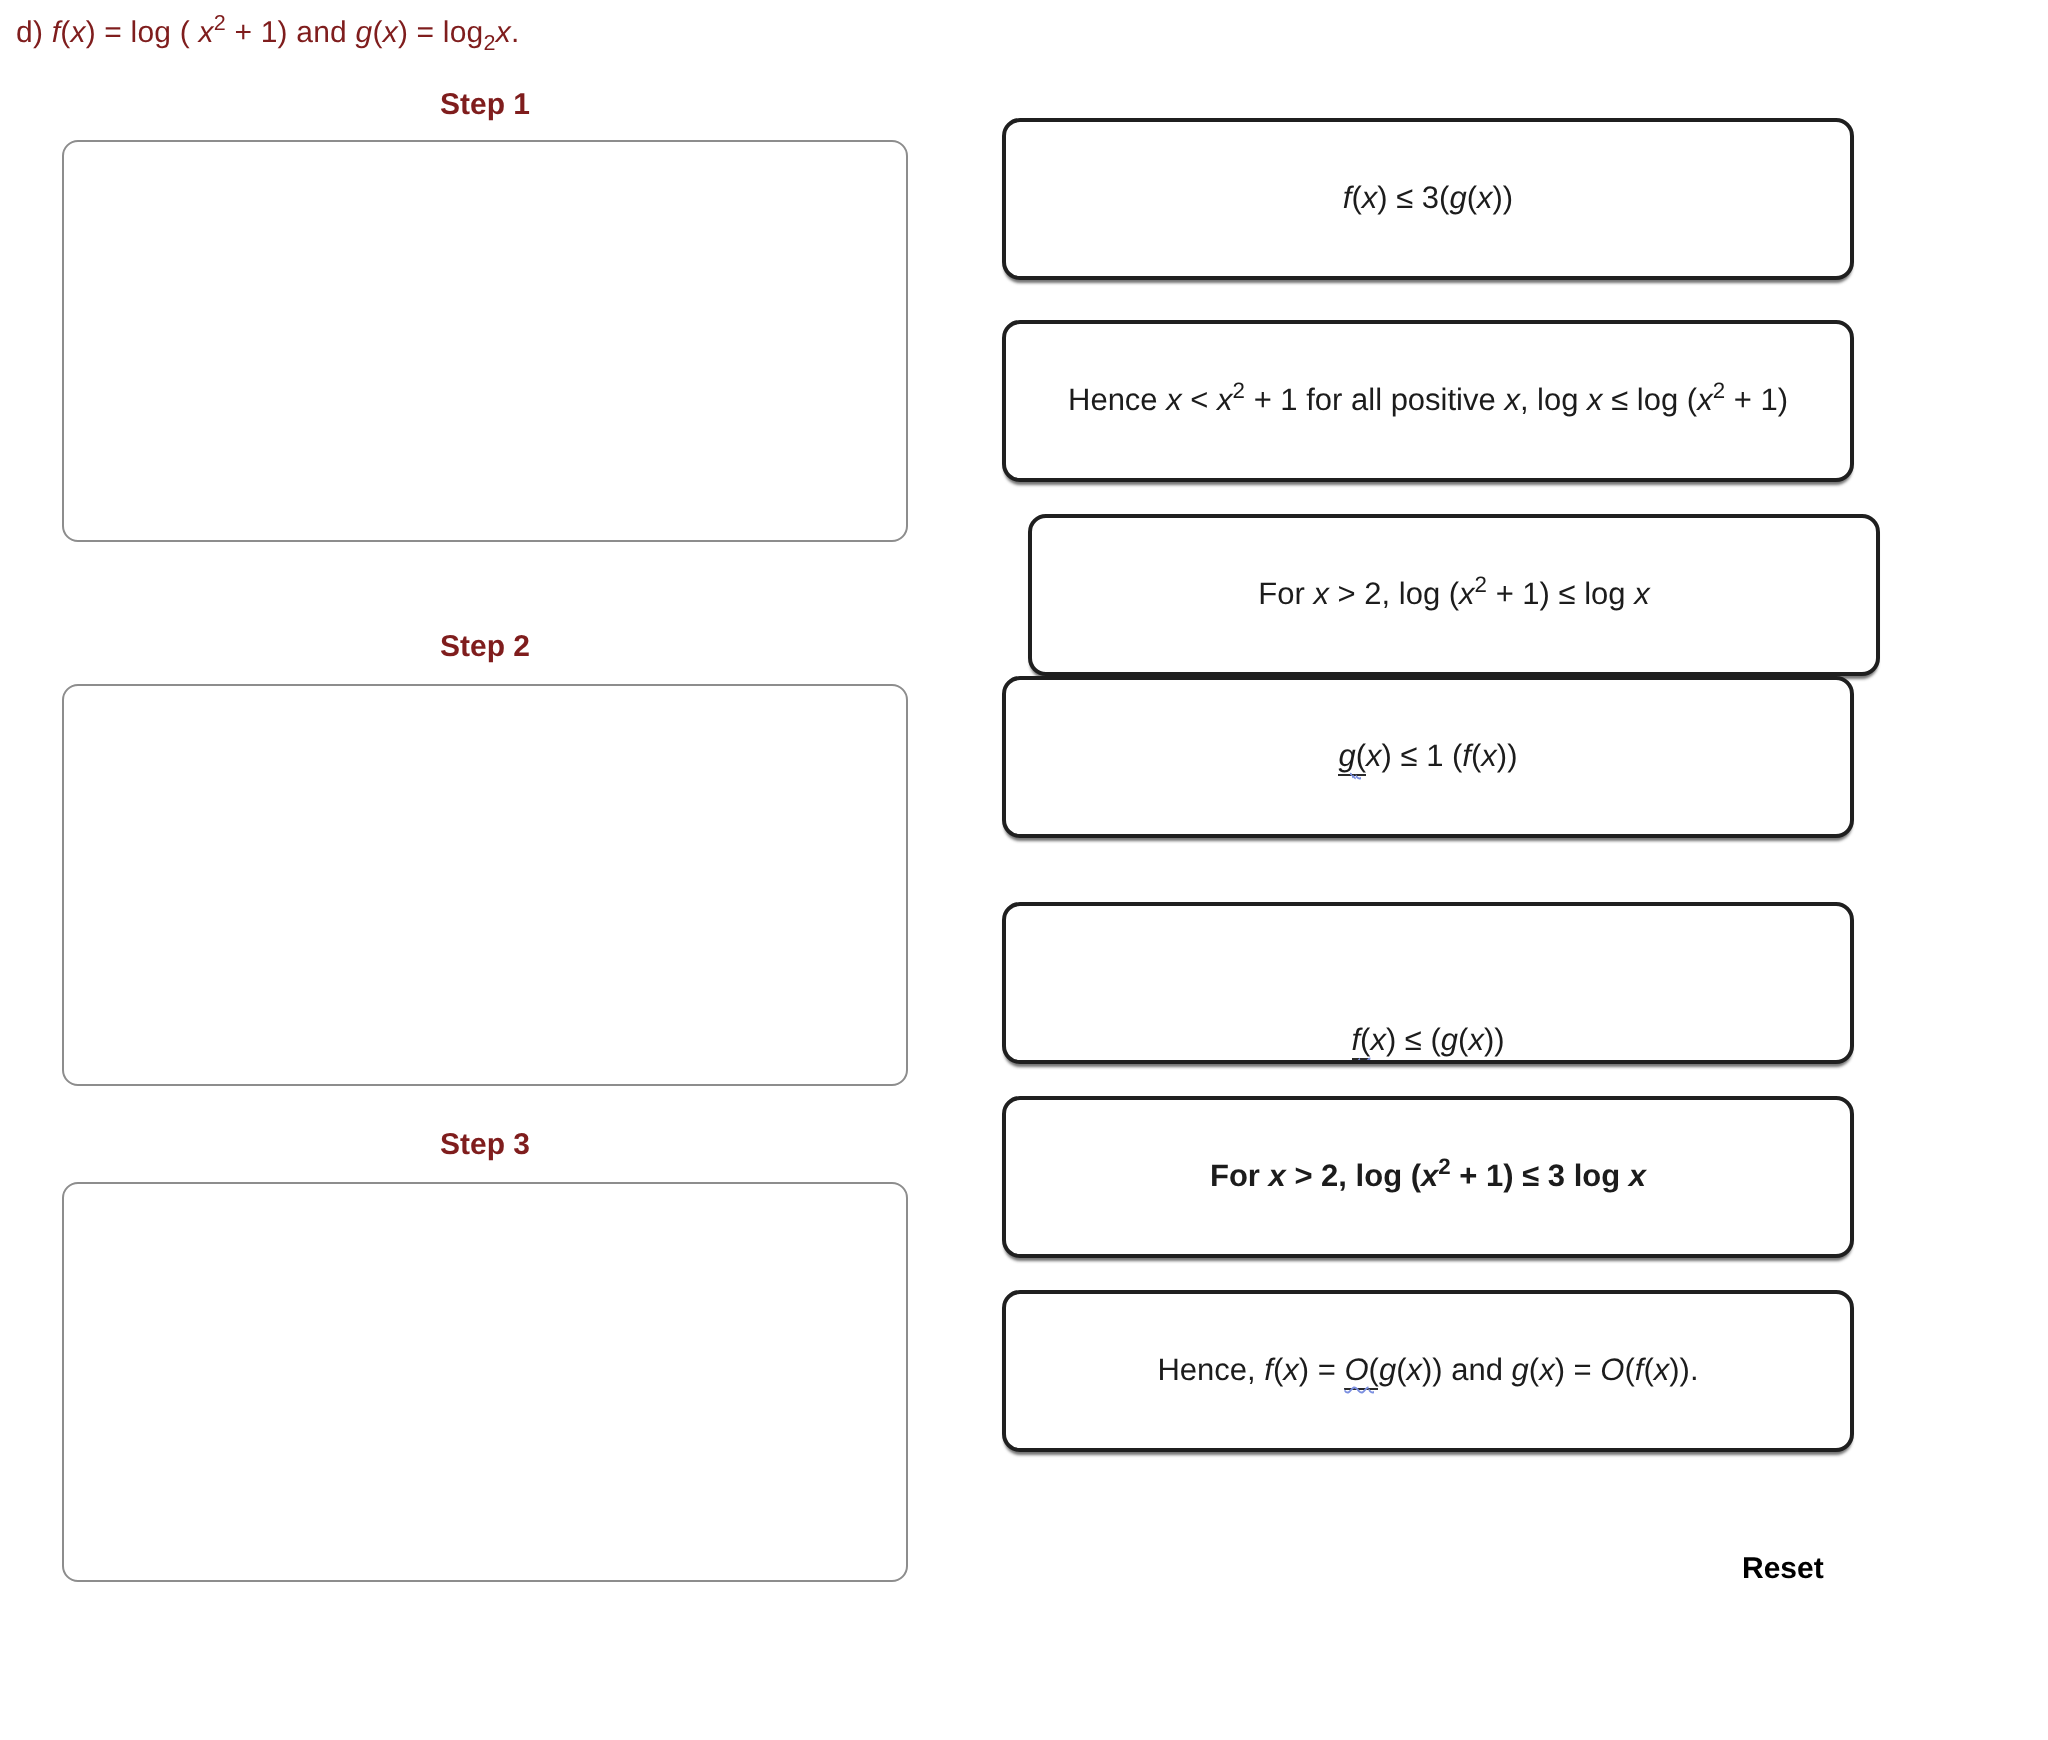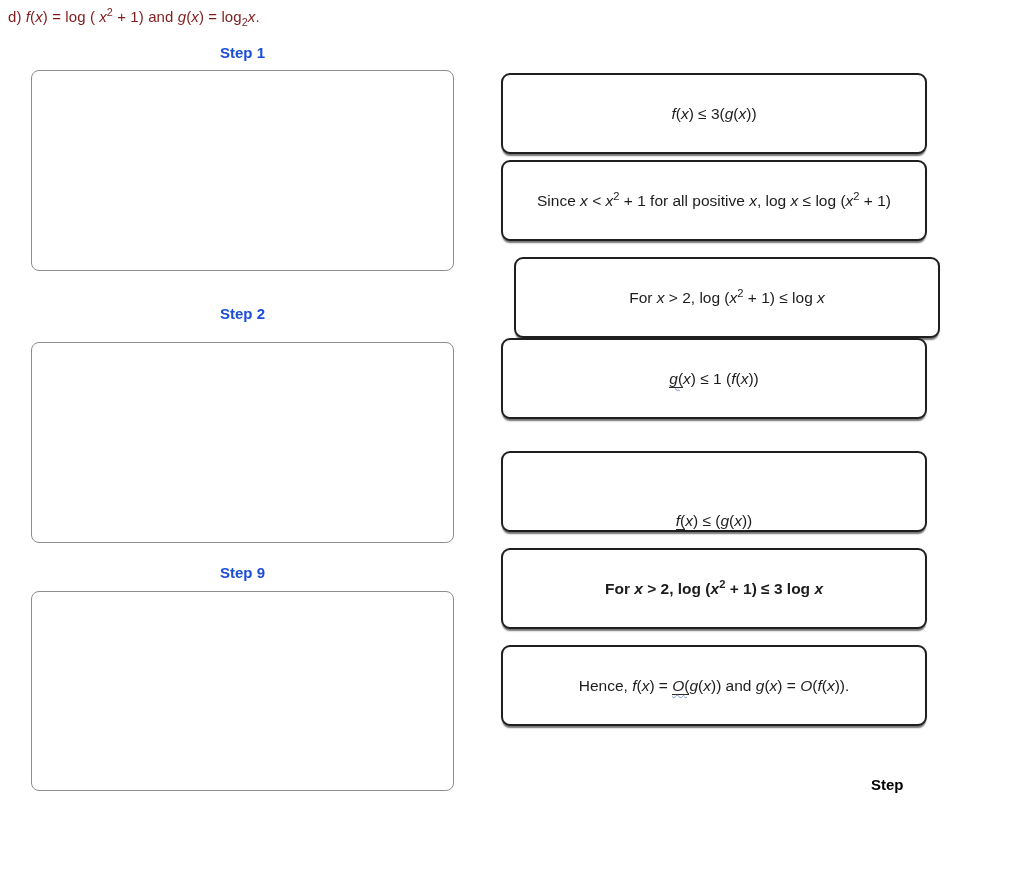--- a/index.html
+++ b/index.html
@@ -19,21 +19,21 @@
   sup{font-size:.72em;line-height:0;}
   sub{font-size:.72em;line-height:0;}
   .it{font-style:italic;}
   .ul{
     border-bottom:1px solid #2a2a2a;
     text-decoration:underline wavy #7b8fe0 1px;
     text-underline-offset:3px;
   }
   .step-label{
     position:absolute;width:423px;left:31px;
-    text-align:center;font-weight:bold;font-size:15px;color:#1d4ed8;
+    text-align:center;font-weight:bold;font-size:15px;color:#7f1d1d;
   }
   .dropzone{
     position:absolute;left:31px;width:423px;height:201px;
     background:#fff;
     border:1.5px solid #8d8d8d;
     border-radius:8px;
     box-sizing:border-box;
   }
   .card{
     position:absolute;left:501px;width:426px;height:81px;
@@ -57,41 +57,41 @@
   }
 </style>
 </head>
 <body>
 
 <div class="header"><span>d) </span><span class="it">f</span><span>(</span><span class="it">x</span><span>) =  log ( </span><span class="it">x</span><sup>2</sup><span> + 1) and </span><span class="it">g</span><span>(</span><span class="it">x</span><span>) = log</span><sub>2</sub><span class="it">x</span><span>.</span></div>
 
 <div class="step-label" style="top:44px;">Step 1</div>
 <div class="dropzone" style="top:70px;"></div>
 
-<div class="step-label" style="top:305px;">Step 2</div>
+<div class="step-label" style="top:315px;">Step 2</div>
 <div class="dropzone" style="top:342px;"></div>
 
-<div class="step-label" style="top:564px;">Step 9</div>
+<div class="step-label" style="top:564px;">Step 3</div>
 <div class="dropzone" style="top:591px;height:200px;"></div>
 
-<div class="card" style="top:73px;">
+<div class="card" style="top:59px;">
   <span class="txt"><span class="it">f</span><span>(</span><span class="it">x</span><span>) ≤ 3(</span><span class="it">g</span><span>(</span><span class="it">x</span><span>))</span></span>
 </div>
 <div class="card" style="top:160px;">
-  <span class="txt"><span>Since </span><span class="it">x</span><span> &lt; </span><span class="it">x</span><sup>2</sup><span> + 1 for all positive </span><span class="it">x</span><span>, log </span><span class="it">x</span><span> ≤ log (</span><span class="it">x</span><sup>2</sup><span> + 1)</span></span>
+  <span class="txt"><span>Hence </span><span class="it">x</span><span> &lt; </span><span class="it">x</span><sup>2</sup><span> + 1 for all positive </span><span class="it">x</span><span>, log </span><span class="it">x</span><span> ≤ log (</span><span class="it">x</span><sup>2</sup><span> + 1)</span></span>
 </div>
 <div class="card" style="top:257px;margin-left:13px;">
   <span class="txt"><span>For </span><span class="it">x</span><span> &gt; 2, log (</span><span class="it">x</span><sup>2</sup><span> + 1) ≤ log </span><span class="it">x</span></span>
 </div>
 <div class="card" style="top:338px;text-align:right;">
   <span class="txt"><span class="it ul">g</span><span class="ul">(</span><span class="it">x</span><span>) ≤ 1 (</span><span class="it">f</span><span>(</span><span class="it">x</span><span>))</span></span>
 </div>
 <div class="card" style="top:451px;align-items:flex-end;">
   <span class="txt"><span class="it ul">f</span><span class="ul">(</span><span class="it">x</span><span>) ≤ (</span><span class="it">g</span><span>(</span><span class="it">x</span><span>))</span></span>
 </div>
 <div class="card" style="top:548px;font-weight:bold;">
   <span class="txt"><span>For </span><span class="it">x</span><span> &gt; 2, log (</span><span class="it">x</span><sup>2</sup><span> + 1) ≤ 3 log </span><span class="it">x</span></span>
 </div>
 <div class="card" style="top:645px;">
   <span class="txt"><span>Hence, </span><span class="it">f</span><span>(</span><span class="it">x</span><span>) = </span><span class="it ul">O</span><span class="ul">(</span><span class="it">g</span><span>(</span><span class="it">x</span><span>)) and </span><span class="it">g</span><span>(</span><span class="it">x</span><span>) = </span><span class="it">O</span><span>(</span><span class="it">f</span><span>(</span><span class="it">x</span><span>)).</span></span>
 </div>
 
-<button class="reset-button">Step</button>
+<button class="reset-button">Reset</button>
 
 </body></html>

